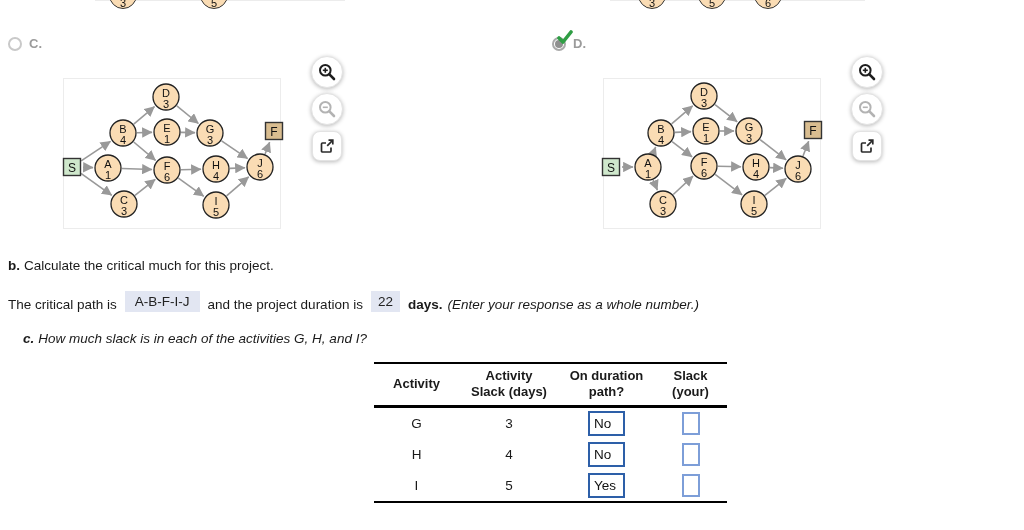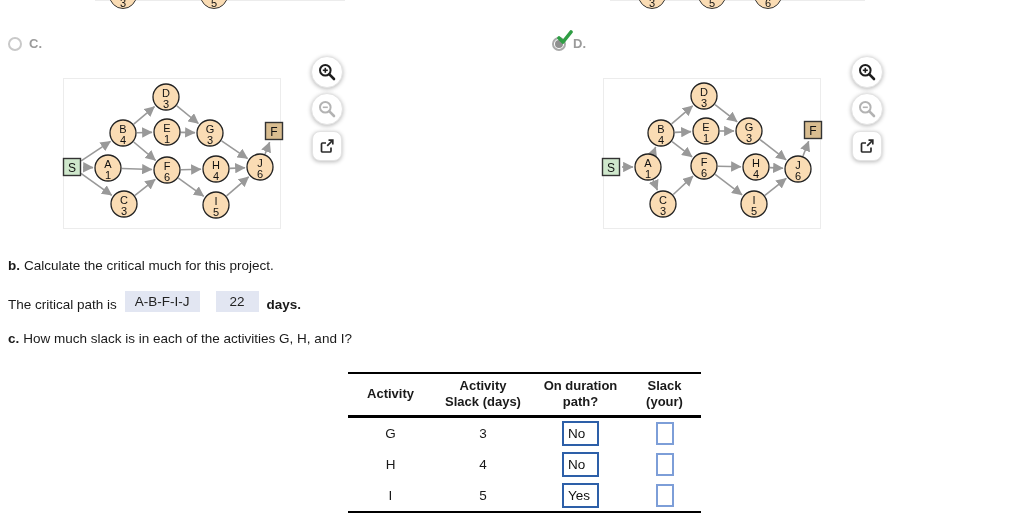--- a/index.html
+++ b/index.html
@@ -26,21 +26,21 @@
   .diagram-box text{font-family:"Liberation Sans",sans-serif;}
 
   .tool-btn{position:absolute;width:32px;height:32px;background:#fff;border:1px solid #e3e3e3;
     border-radius:50%;box-shadow:0 1px 4px rgba(0,0,0,0.28);display:flex;align-items:center;justify-content:center;box-sizing:border-box;}
   .tool-btn.square{border-radius:8px;width:30px;height:30px;}
 
   .qline{position:absolute;font-size:13.5px;}
   .qline b{margin-right:4px;}
   .answer-line{position:absolute;display:flex;align-items:flex-end;font-size:13.5px;}
   .ansbox{background:#e2e6f2;padding:3px 10px;margin:0 8px;color:#222;}
-  .ansbox.small{padding:3px 14px;margin:0 8px 0 8px;}
+  .ansbox.small{padding:3px 7px;margin:0 8px 0 8px;}
   .note{font-style:italic;margin-left:5px;}
   .unit{margin-left:0;font-weight:bold;}
 
   table.slack{position:absolute;border-collapse:collapse;table-layout:fixed;
     border-top:2px solid #000;border-bottom:2px solid #000;}
   table.slack thead tr{border-bottom:3px solid #000;}
   table.slack th{font-size:13px;font-weight:700;padding:4px 2px;vertical-align:middle;line-height:1.25;}
   table.slack th div:empty{display:none;}
   table.slack td{text-align:center;font-size:13.5px;height:31px;padding:0;}
   .sel{width:37px;height:25px;border:2px solid #2d5fa8;background:#fff;font-size:13.5px;line-height:22px;
@@ -292,29 +292,31 @@
   </svg>
 </div>
 
 <div class="qline" style="left:8px;top:258px;">
   <b>b.</b><span>Calculate the critical much for this project.</span>
 </div>
 
 <div class="answer-line" style="left:8px;top:291px;">
   <span>The critical path is</span>
   <span class="ansbox">A-B-F-I-J</span>
+  <span>and the project duration is</span>
   <span class="ansbox small">22</span>
   <span class="unit">days.</span>
-</div>
-
-<div class="qline" style="left:8px;top:331px;">
+  <span class="note">(Enter your response as a whole number.)</span>
+</div>
+
+<div class="qline" style="left:23px;top:331px;font-style:italic;">
   <b>c.</b><span>How much slack is in each of the activities G, H, and I?</span>
 </div>
 
-<table class="slack" style="left:348px;top:362px;width:353px;margin-top:10px;">
+<table class="slack" style="left:374px;top:362px;width:353px;">
   <colgroup>
     <col style="width:85px">
       <col style="width:100px">
       <col style="width:95px">
       <col style="width:73px">
   </colgroup>
   <thead>
     <tr>
       <th>
           <div>Activity</div>

